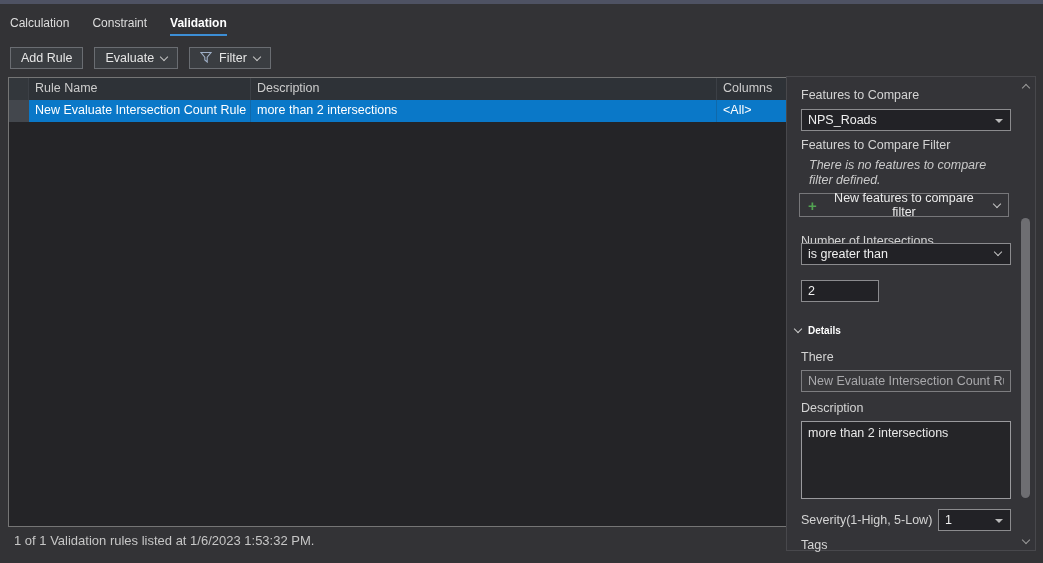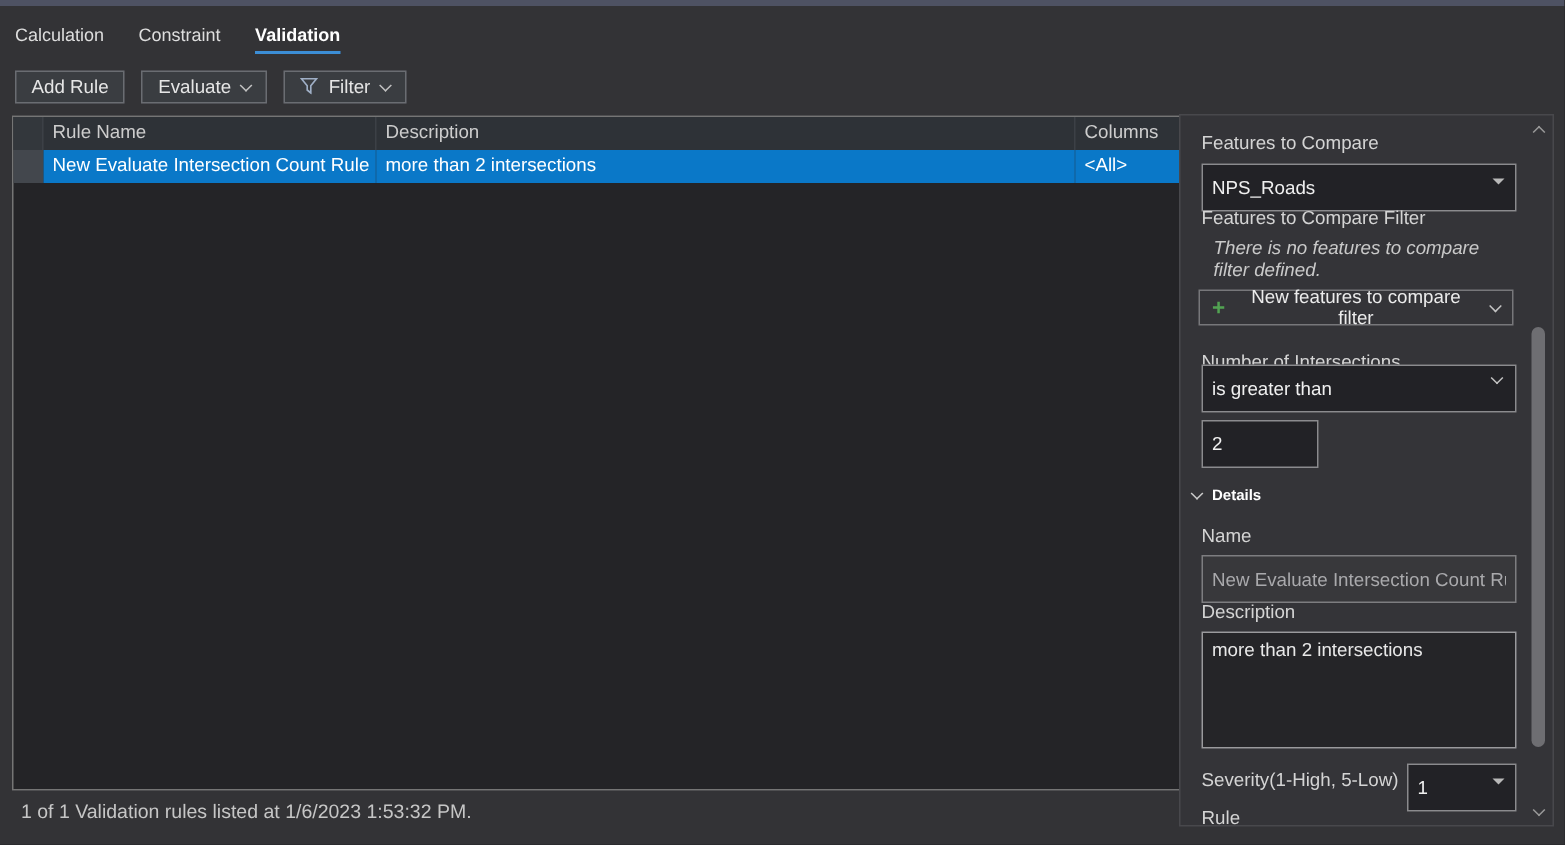--- a/index.html
+++ b/index.html
@@ -63,21 +63,21 @@
   .status {
     position: absolute; left: 14px; top: 533px; color: #c6c6c6; font-size: 13px;
   }
   
   .panel {
     position: absolute; left: 786px; top: 76px; width: 250px; height: 475px;
     background: #343438; border: 1px solid #48484c;
   }
   .p-label { position: absolute; left: 14px; color: #d4d4d4; }
   .select, .text-input {
-    position: absolute; height: 32px; background: #222226;
+    position: absolute; height: 22px; background: #222226;
     border: 1px solid #8b8b8e; color: #f0f0f0;
     display: flex; align-items: center; padding: 0 6px; font-size: 12.5px;
   }
   .caret-fill {
     position: absolute; right: 7px; top: 9px; width: 0; height: 0;
     border-left: 4px solid transparent; border-right: 4px solid transparent;
     border-top: 4px solid #b9b9b9;
   }
   .note {
     position: absolute; left: 22px; top: 81px; width: 196px;
@@ -184,33 +184,33 @@
     <span>is greater than</span>
     <span class="chev" style="position:absolute; right:9px; top:8px;"></span>
   </div>
   <input class="text-input" style="left: 14px; top: 203px; width: 78px;" value="2">
 
   <div class="details-hdr">
     <span class="chev" style="border-color:#cccccc;"></span>
     <span>Details</span>
   </div>
 
-  <div class="p-label" style="top:273px;">Name</div>
+  <div class="p-label" style="top:273px;">There</div>
   <input class="text-input name-input" style="left: 14px; top: 293px; width: 210px;" value="New Evaluate Intersection Count Rule">
 
   <div class="p-label" style="top:324px;">Description</div>
   <textarea class="desc-area" style="">more than 2 intersections</textarea>
 
   <div class="p-label" style="top:436px;">Severity(1-High, 5-Low)</div>
   <div class="select" style="left:151px; top:432px; width:73px;">
     <span>1</span>
     <span class="caret-fill"></span>
   </div>
 
-  <div class="p-label" style="top:461px;">Rule</div>
+  <div class="p-label" style="top:461px;">Tags</div>
 
   <div class="scroll-track">
     <div class="scroll-arrow" style="top:0;">
       <span class="chev up"></span>
     </div>
     <div class="scroll-thumb"></div>
     <div class="scroll-arrow" style="bottom:0;">
       <span class="chev"></span>
     </div>
   </div>

